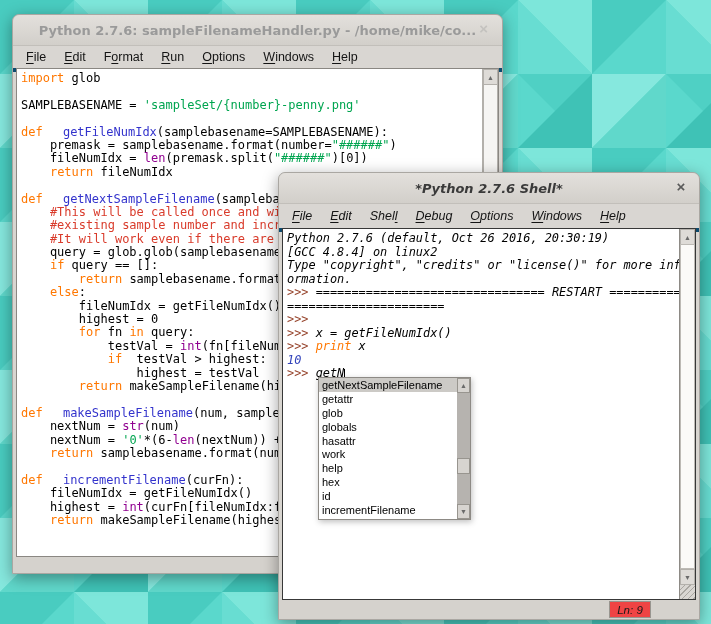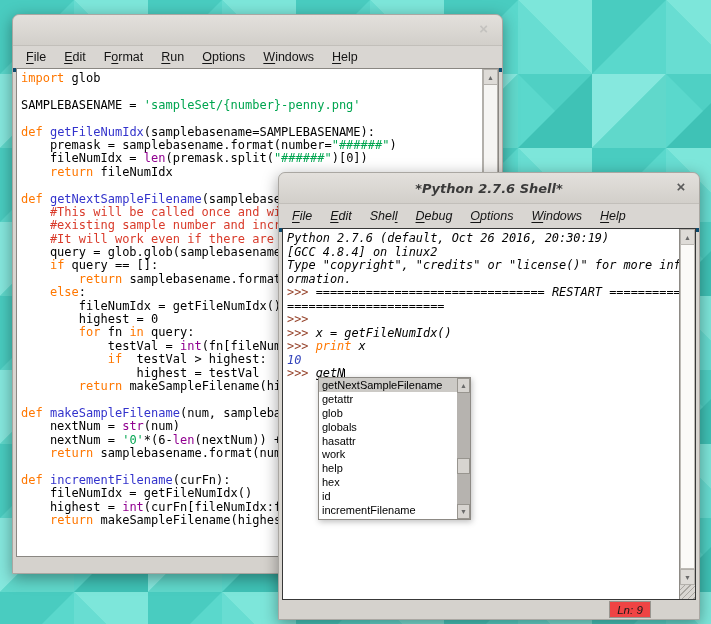--- a/index.html
+++ b/index.html
@@ -63,21 +63,21 @@
     display:flex;align-items:center;justify-content:center;}
   #st-line{right:48px;width:40px;}
   #st-col{right:3px;width:43px;margin-top:48px;}
 
   
   .cl{height:13.4px;}
   #shell-code .cl{height:13.5px;}
   .seg-kw{color:var(--c-keyword);}
   .seg-str{color:var(--c-string);}
   .seg-cmt{color:var(--c-comment);}
-  .seg-dfn{color:var(--c-definition);}
+  .seg-dfn{color:var(--c-definition);margin-left:13px;}
   .seg-blt{color:var(--c-builtin);}
   .seg-pl{color:var(--c-plain);}
   .seg-prm{color:var(--c-prompt);}
   .seg-out{color:var(--c-output);}
   .seg-caret{display:inline-block;width:1px;height:11px;background:#000;
     vertical-align:text-bottom;}
 
   
   #ac-popup{position:absolute;left:318px;top:377px;width:151px;height:141px;
     background:#fff;border:1px solid #8d8a85;z-index:3;box-shadow:1px 2px 6px rgba(0,0,0,.25);}
@@ -105,20 +105,21 @@
       <polygon points="0,148 74,74 74,148" fill="#60d8cb"></polygon>
       <polygon points="74,74 148,74 148,148" fill="#4fd0c4"></polygon>
       <polygon points="74,148 148,148 148,74" fill="#3fc2b6"></polygon>
     </pattern>
   </defs>
   <rect width="711" height="624" fill="url(#tri)"></rect>
 </svg>
 
 <div class="window" id="editor-win">
   <div class="titlebar">
+    <span class="title">Python 2.7.6: sampleFilenameHandler.py - /home/mike/co...</span>
     <span class="close">×</span>
   </div>
   <div class="menubar">
       <span class="menu-item"><u>F</u>ile</span>
       <span class="menu-item"><u>E</u>dit</span>
       <span class="menu-item">F<u>o</u>rmat</span>
       <span class="menu-item"><u>R</u>un</span>
       <span class="menu-item"><u>O</u>ptions</span>
       <span class="menu-item"><u>W</u>indows</span>
       <span class="menu-item"><u>H</u>elp</span>

